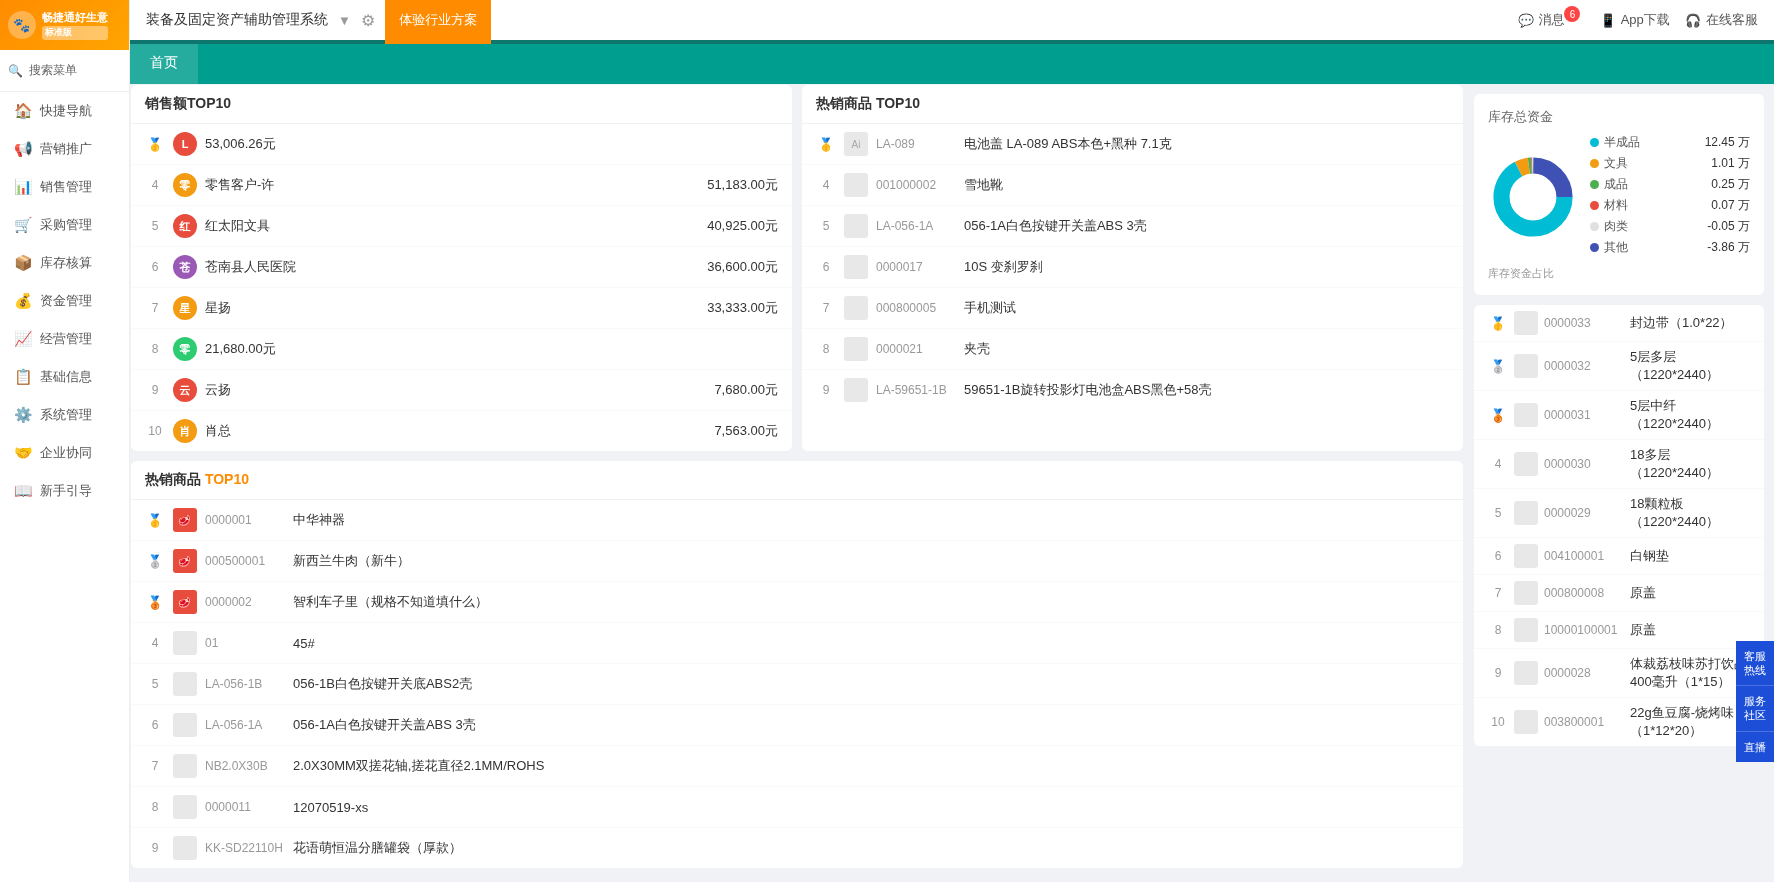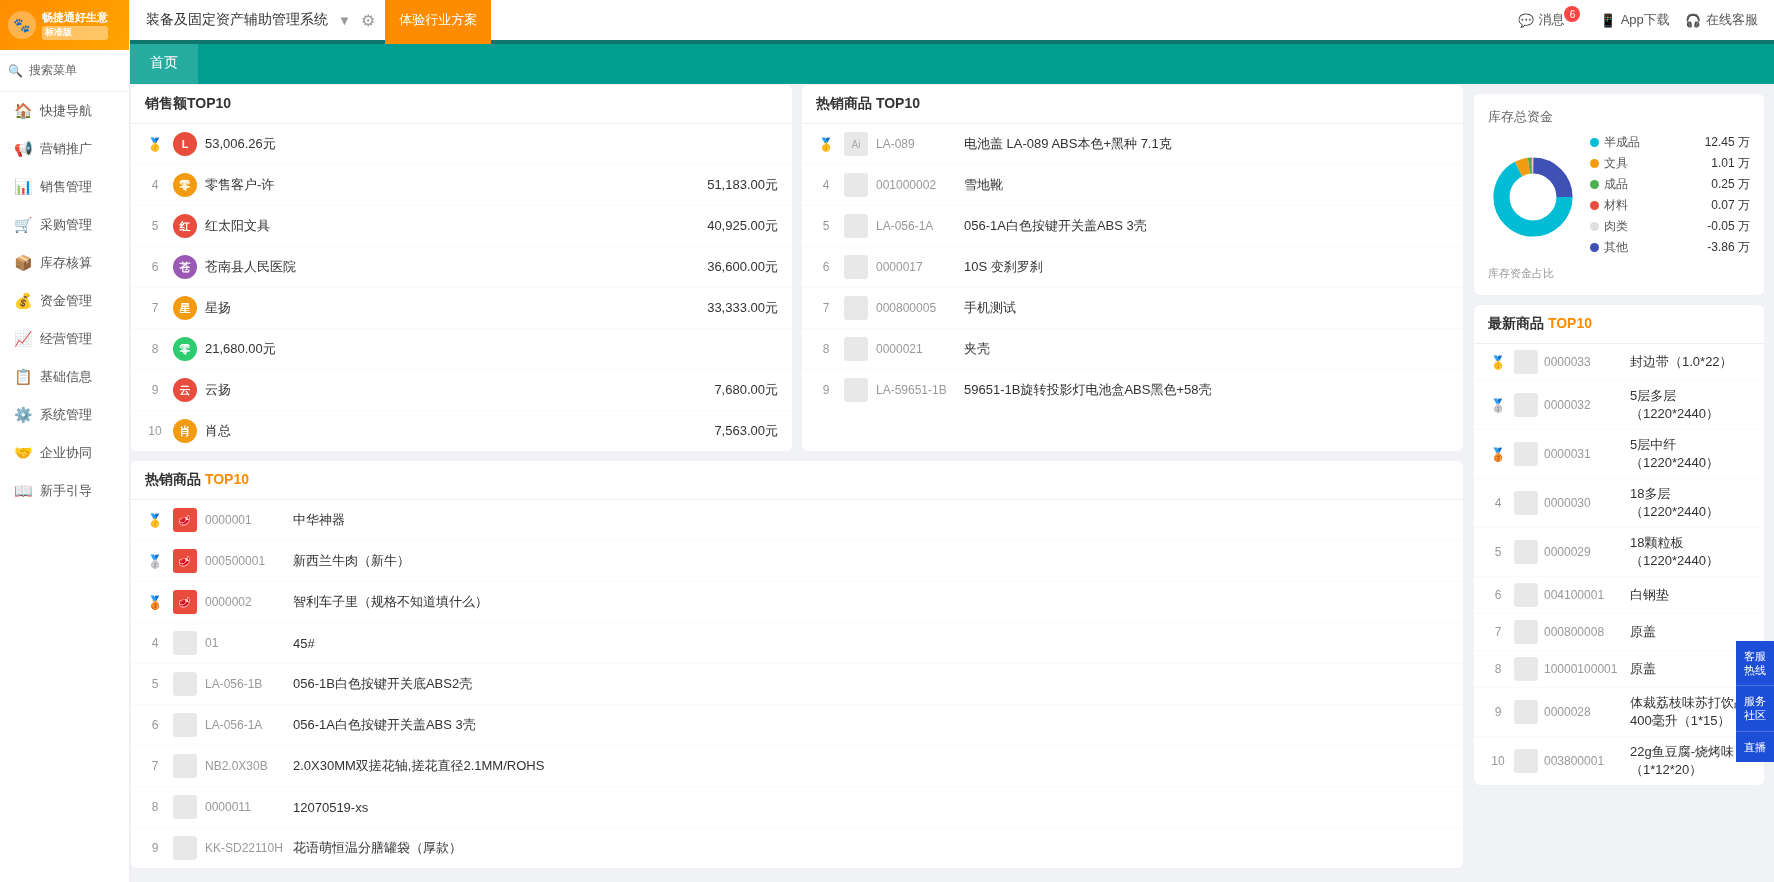--- a/index.html
+++ b/index.html
@@ -692,23 +692,20 @@
                 <span>其他</span>
               </div>
               <span class="legend-value">-3.86 万</span>
             </div>
           </div>
         </div>
         <div class="inventory-label">库存资金占比</div>
       </div>
 
       <div class="card">
-        <div class="card-header">
-          <span class="card-title">最新商品 <span style="color:#ff8c00;">TOP10</span></span>
-        </div>
         <div>
           <div class="right-list-row" style="padding:6px 14px;">
             <span class="rank-medal">🥇</span>
             <span class="product-img-placeholder"></span>
             <span class="product-code">0000033</span>
             <span class="list-name">封边带（1.0*22）</span>
           </div>
           <div class="right-list-row" style="padding:6px 14px;">
             <span class="rank-medal">🥈</span>
             <span class="product-img-placeholder"></span>

